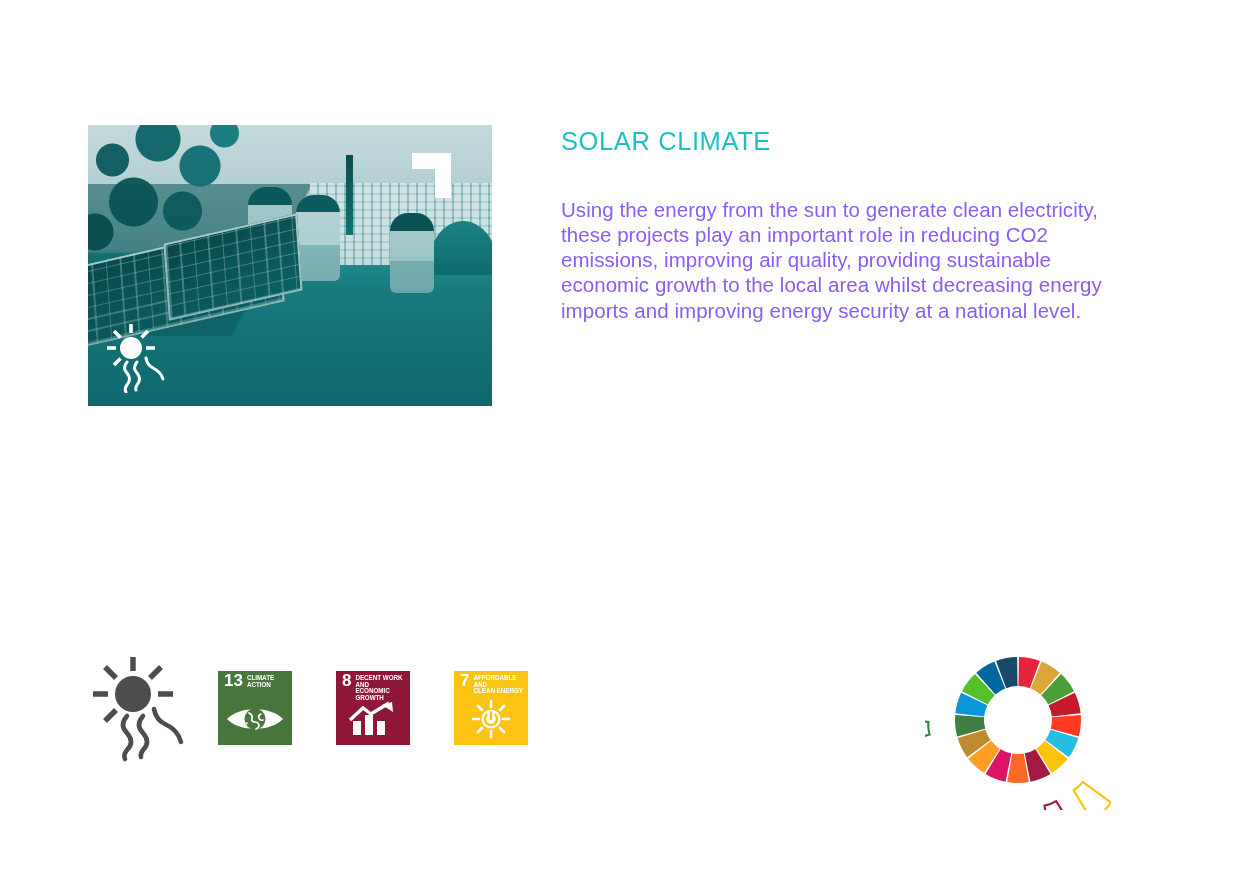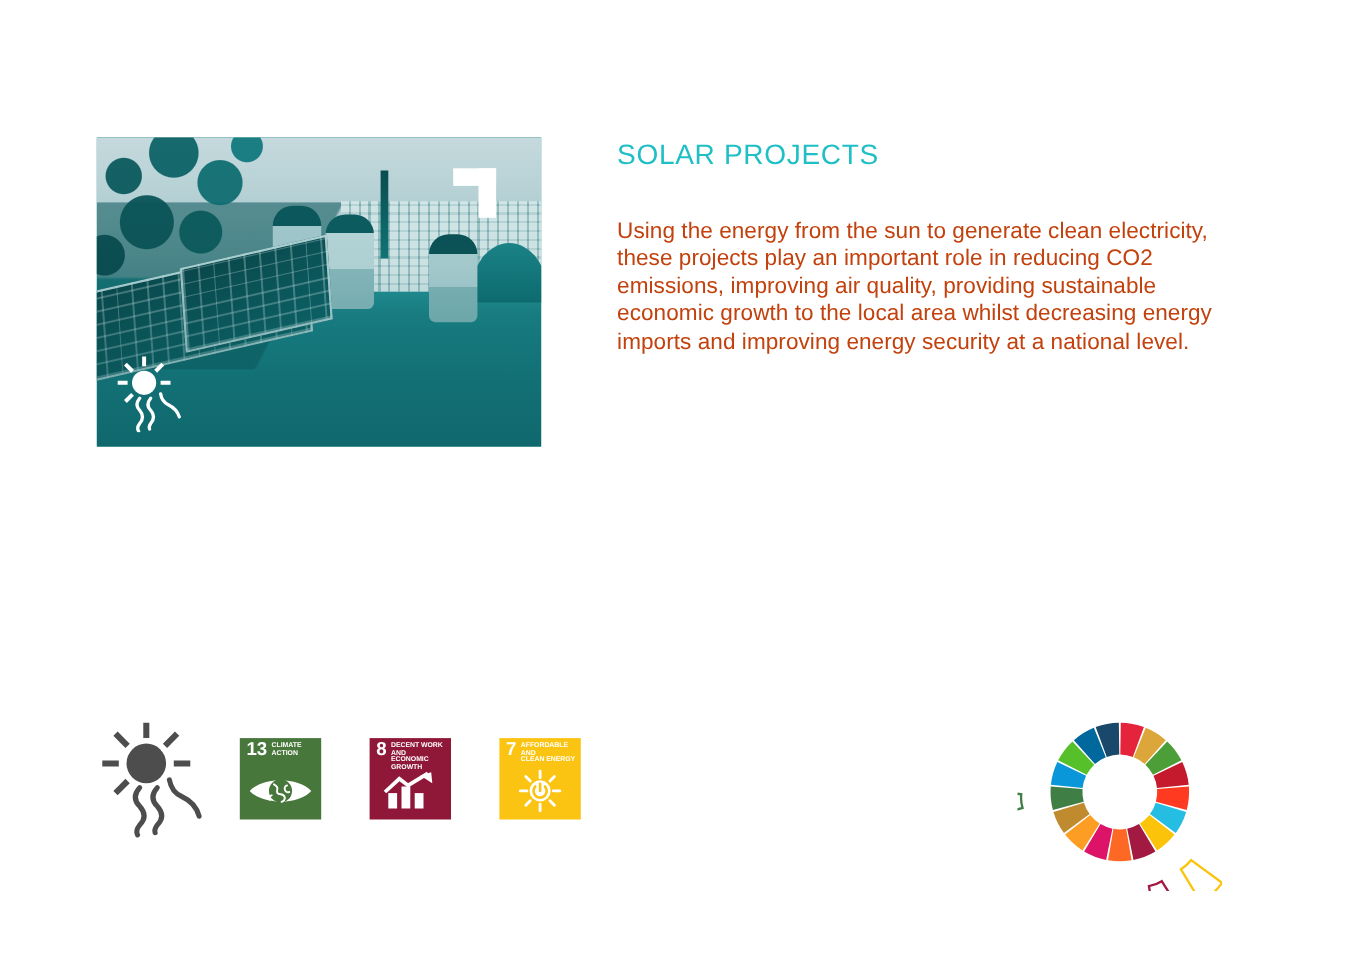--- a/index.html
+++ b/index.html
@@ -149,21 +149,21 @@
     letter-spacing: .6px;
     color: #1fbfc6;
     line-height: 1.2;
   }
   .copy p {
     margin: 0;
     margin-top: 40px;
     font-size: 20.5px;
     line-height: 25.3px;
     font-weight: 400;
-    color: #c2410c;
+    color: #8b5cf6;
     letter-spacing: .05px;
   }
 
   
   .badges {
     position: absolute;
     left: 88px;
     top: 648px;
     height: 120px;
     display: flex;
@@ -266,21 +266,21 @@
       <g stroke="#ffffff" stroke-width="3" fill="none" stroke-linecap="round">
         <path d="M23 41 q-5 6 0 11 q5 6 0 12 q-3 4 -1 7"></path>
         <path d="M33 41 q-5 6 0 11 q5 6 0 12 q-2 3 -1 5"></path>
         <path d="M42 37 q1 7 7 10 q8 4 10 11"></path>
       </g>
     </svg>
   </div>
 </div>
 
 <div class="copy">
-  <h1>SOLAR PROJECTS</h1>
+  <h1>SOLAR CLIMATE</h1>
   <p>Using the energy from the sun to generate clean electricity, these projects play an important role in reducing CO2 emissions, improving air quality, providing sustainable economic growth to the local area whilst decreasing energy imports and improving energy security at a national level.</p>
 </div>
 
 <div class="badges">
 
   <div class="sun-mark">
     <svg viewBox="0 0 104 112" width="104" height="112" aria-hidden="true">
       <circle cx="45" cy="42" r="18" fill="#4d4d4d"></circle>
       <g stroke="#4d4d4d" stroke-width="5.5" stroke-linecap="butt">
         <line x1="45" y1="5" x2="45" y2="19"></line>

